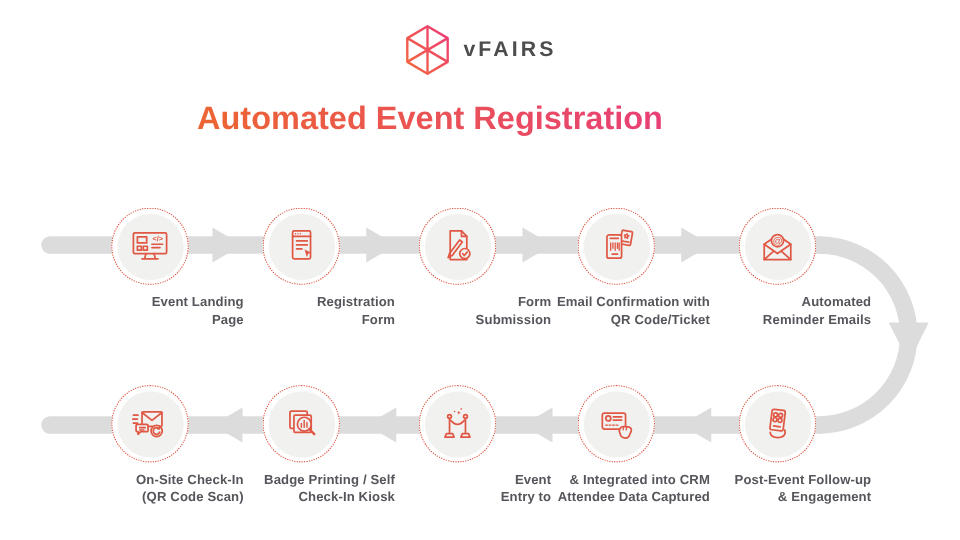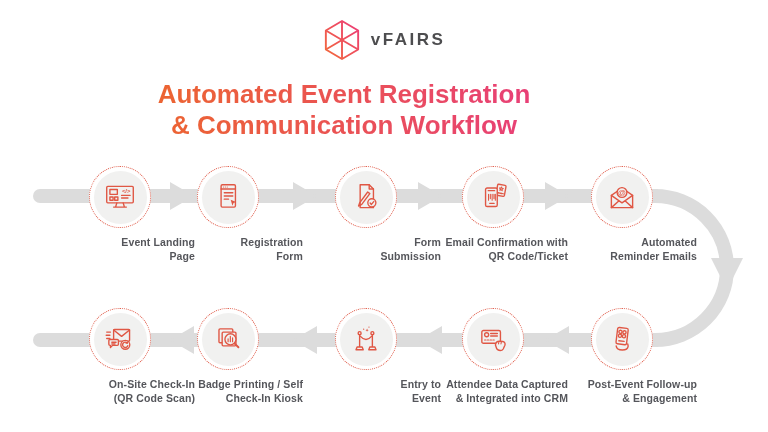--- a/index.html
+++ b/index.html
@@ -34,21 +34,21 @@
   .disc {
     width:53px; height:53px; border-radius:50%; background:#F1F1F0; color:#E05744;
     display:flex; align-items:center; justify-content:center;
   }
   .disc svg { width:34px; height:34px; display:block; }
   .ico { fill:none; stroke:currentColor; stroke-width:1.3; stroke-linecap:round; stroke-linejoin:round; }
   .label {
     margin-top:8px; text-align:right; font-size:10.5px; font-weight:bold;
     color:#55565B; line-height:13.5px; letter-spacing:0.1px;
   }
-  .t1 { left:45px; }  .t2 { left:153px; } .t3 { left:291px; } .t4 { left:418px; } .t5 { left:547px; }
+  .t1 { left:45px; }  .t2 { left:166px; } .t3 { left:291px; } .t4 { left:418px; } .t5 { left:547px; }
   .row-top { top:166px; }
   .row-bottom { top:308px; }
 </style>
 </head>
 <body>
 
 <div class="logo-row">
   <svg width="38" height="42" viewBox="0 0 40 44">
     <defs>
       <linearGradient id="lg" x1="0" y1="1" x2="1" y2="0">
@@ -59,21 +59,20 @@
     <g fill="none" stroke="url(#lg)" stroke-width="2" stroke-linejoin="round">
       <polygon points="20,2 37,12 37,32 20,42 3,32 3,12"></polygon>
       <path d="M20 2 V42 M3 12 L37 32 M37 12 L3 32"></path>
     </g>
   </svg>
   <span class="brand-name">vFAIRS</span>
 </div>
 
 <div class="title">
   <div>Automated Event Registration</div>
-  <div>&amp; Communication Workflow</div>
 </div>
 
 <div class="band" id="band-top"></div>
 <div class="band" id="band-bottom"></div>
 <div class="arrow-right" style="left:170px"></div>
 <div class="arrow-right" style="left:293px"></div>
 <div class="arrow-right" style="left:418px"></div>
 <div class="arrow-right" style="left:545px"></div>
 <div class="arrow-left" style="left:170px"></div>
 <div class="arrow-left" style="left:293px"></div>
@@ -245,43 +244,43 @@
         <path d="M22 12 V23.5 M19.6 23.5 h4.8 l1 2.6 h-6.8 z"></path>
         <path d="M10.8 13.5 Q16 19.5 21.2 13.5"></path>
       </g>
       <circle cx="13.8" cy="6.8" r="0.6" fill="currentColor"></circle>
       <circle cx="18.8" cy="4.8" r="0.6" fill="currentColor"></circle>
       <path d="M17 6.2 l0.45 1.05 1.05 0.45 -1.05 0.45 -0.45 1.05 -0.45-1.05 -1.05-0.45 1.05-0.45 z" fill="currentColor"></path>
     </svg>
   </div>
     </div>
   <div class="label">
-    <div>Entry to</div>
-      <div>Event</div>
+    <div>Event</div>
+      <div>Entry to</div>
   </div>
 </div>
 
 <div class="step row-bottom t4">
   <div class="ring">
       <div class="disc">
     <svg viewBox="0 0 32 32">
       <g class="ico">
         <rect x="5.5" y="8" width="17.5" height="12" rx="1.5"></rect>
         <circle cx="10" cy="12" r="1.9"></circle>
         <path d="M13.8 10.8 h6.3 M13.8 13.2 h6.3"></path>
         <path d="M8 17 h1.4 M10.6 17 h1.4 M13.2 17 h1.4 M15.8 17 h1.4" stroke-width="1"></path>
         <path d="M18.3 21.6 c0.3-2.3 2-3.7 4.2-3.5 l2.6 0.3 c1.9 0.3 2.7 1.8 2.1 3.4 l-1.6 3.6 c-1.2 2-4.5 1.9-6.1-0.2 z" fill="#F1F1F0"></path>
         <path d="M21.6 18.3 l-0.4 2.3 M23.9 18.5 l-0.4 2.1" stroke-width="1"></path>
       </g>
     </svg>
   </div>
     </div>
   <div class="label">
-    <div>Attendee Data Captured</div>
-      <div>&amp; Integrated into CRM</div>
+    <div>&amp; Integrated into CRM</div>
+      <div>Attendee Data Captured</div>
   </div>
 </div>
 
 <div class="step row-bottom t5">
   <div class="ring">
       <div class="disc">
     <svg viewBox="0 0 32 32">
       <g class="ico">
         <g transform="rotate(7 16 14)">
           <rect x="11" y="5.5" width="10" height="15.5" rx="1.5" fill="#F1F1F0"></rect>

